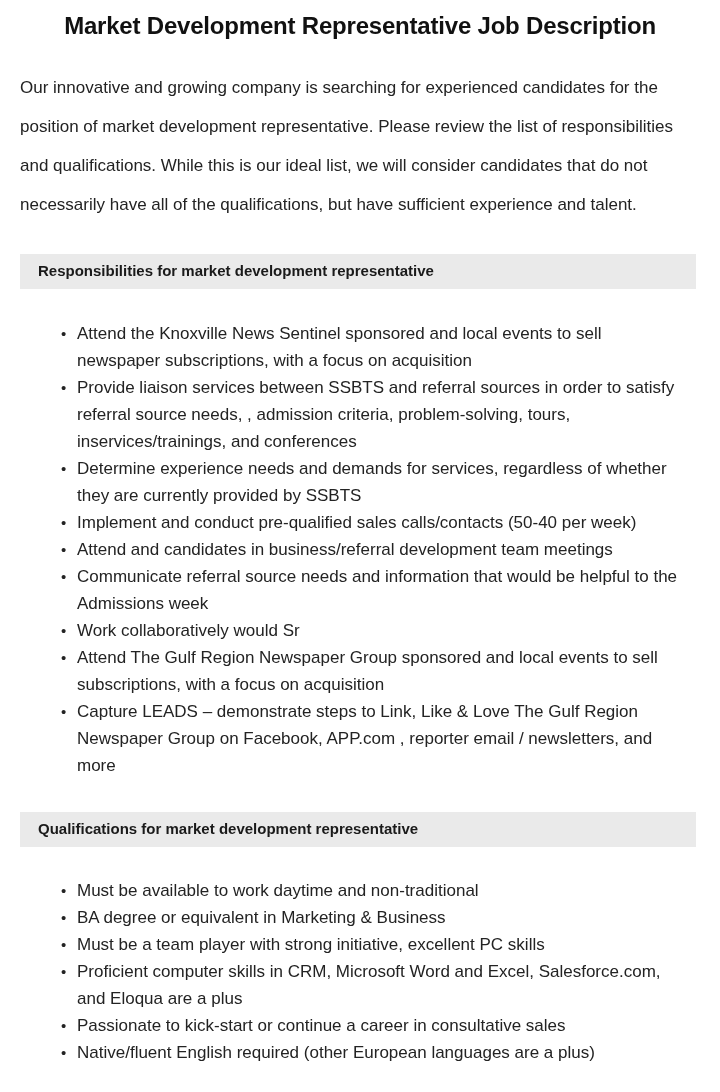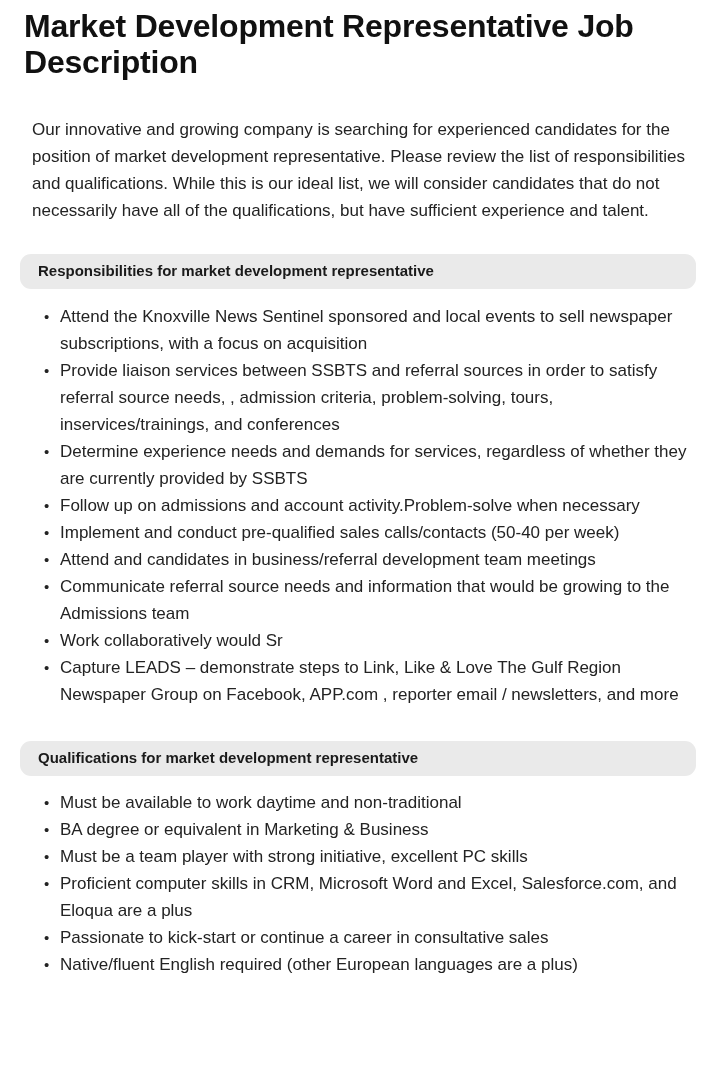--- a/index.html
+++ b/index.html
@@ -14,52 +14,52 @@
     color: #1a1a1a;
     -webkit-font-smoothing: antialiased;
   }
   .page {
     width: 720px;
     box-sizing: border-box;
     padding: 0;
     position: relative;
   }
   .doc-title {
-    font-size: 32px;
+    font-size: 24px;
     font-weight: bold;
     line-height: 36px;
+    text-align: center;
     color: #111111;
     margin: 0;
     padding: 8px 24px 0 24px;
     letter-spacing: -0.2px;
   }
   .intro {
     font-size: 17px;
-    line-height: 27px;
+    line-height: 39px;
     color: #232323;
-    margin: 12px;
+    margin: 0;
     padding: 24px 22px 0 20px;
     text-align: left;
   }
   .section-header {
     background: #eaeaea;
     margin: 30px 24px 0 20px;
     padding: 7px 0 8px 18px;
     font-size: 15px;
     font-weight: bold;
     line-height: 20px;
     color: #1a1a1a;
-    border-radius: 11px;
   }
   .section-header.second {
     margin-top: 33px;
   }
   ul.bullets {
     list-style: none;
-    margin: 0;
+    margin: 17px;
     padding: 14px 24px 0 44px;
   }
   ul.bullets li {
     position: relative;
     font-size: 17px;
     line-height: 27px;
     color: #232323;
     padding-left: 16px;
     margin: 0 0 0 0;
   }
@@ -84,25 +84,25 @@
   <h1 class="doc-title">Market Development Representative Job Description</h1>
 
   <p class="intro">Our innovative and growing company is searching for experienced candidates for the position of market development representative. Please review the list of responsibilities and qualifications. While this is our ideal list, we will consider candidates that do not necessarily have all of the qualifications, but have sufficient experience and talent.</p>
 
   <div class="section-header">Responsibilities for market development representative</div>
 
   <ul class="bullets responsibilities">
     <li>Attend the Knoxville News Sentinel sponsored and local events to sell newspaper subscriptions, with a focus on acquisition</li>
     <li>Provide liaison services between SSBTS and referral sources in order to satisfy referral source needs, , admission criteria, problem-solving, tours, inservices/trainings, and conferences</li>
     <li>Determine experience needs and demands for services, regardless of whether they are currently provided by SSBTS</li>
-    <li>Follow up on admissions and account activity.Problem-solve when necessary</li>
     <li>Implement and conduct pre-qualified sales calls/contacts (50-40 per week)</li>
     <li>Attend and candidates in business/referral development team meetings</li>
-    <li>Communicate referral source needs and information that would be growing to the Admissions team</li>
+    <li>Communicate referral source needs and information that would be helpful to the Admissions week</li>
     <li>Work collaboratively would Sr</li>
+    <li>Attend The Gulf Region Newspaper Group sponsored and local events to sell subscriptions, with a focus on acquisition</li>
     <li>Capture LEADS – demonstrate steps to Link, Like &amp; Love The Gulf Region Newspaper Group on Facebook, APP.com , reporter email / newsletters, and more</li>
   </ul>
 
   <div class="section-header second">Qualifications for market development representative</div>
 
   <ul class="bullets qualifications">
     <li>Must be available to work daytime and non-traditional</li>
     <li>BA degree or equivalent in Marketing &amp; Business</li>
     <li>Must be a team player with strong initiative, excellent PC skills</li>
     <li>Proficient computer skills in CRM, Microsoft Word and Excel, Salesforce.com, and Eloqua are a plus</li>

